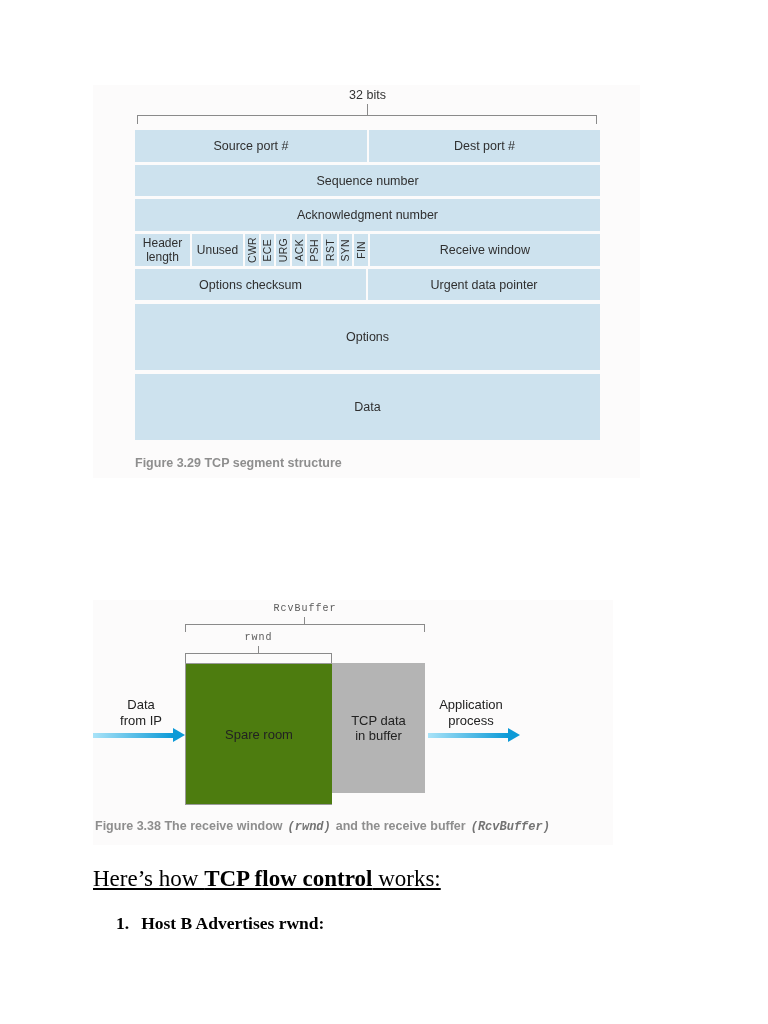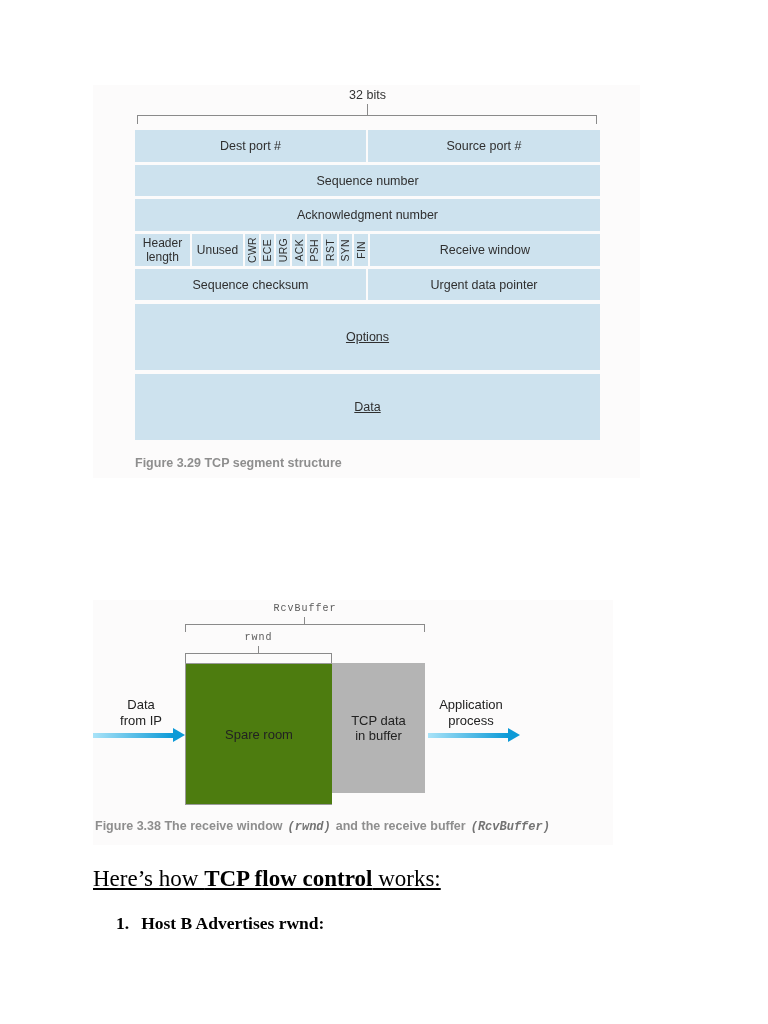--- a/index.html
+++ b/index.html
@@ -9,21 +9,21 @@
   
   .fig1 { position:absolute; left:93px; top:85px; width:547px; height:393px; background:#fcfbfb; }
   .bits-label { position:absolute; left:42px; top:3px; width:465px; text-align:center;
                 font-size:12.5px; color:#333; }
   .bline { position:absolute; background:#8a8a8a; }
   .tcp-table { position:absolute; left:42px; top:45px; width:465px; }
   .trow { display:flex; gap:2px; }
   .cell { background:#cde2ee; display:flex; align-items:center; justify-content:center;
           font-size:12.5px; color:#2f2f2f; text-align:center; }
   .mb3 { margin-bottom:3px; } .mb4 { margin-bottom:4px; }
-  .h32 { height:32px; } .h31 { height:31px; } .h66 { height:66px;text-decoration:underline; }
+  .h32 { height:32px; } .h31 { height:31px; } .h66 { height:66px; }
   .w232 { width:232px; } .w231 { width:231px; }
   .grow { flex:1 1 auto; }
   .hdr-len { width:55px; font-size:12px; line-height:1.2; }
   .unused { width:51px; font-size:12px; }
   .flag { width:13.6px; }
   .flag span { writing-mode:vertical-rl; transform:rotate(180deg);
                font-size:10.5px; letter-spacing:0.3px; color:#2f2f2f; }
   .fig-caption { position:absolute; font-size:12.5px; font-weight:bold; color:#8e8e8e; }
 
   
@@ -62,22 +62,22 @@
   <div class="bits-label">32 bits</div>
 
   <div class="bline" style="left:274px; top:19px; width:1px; height:11px;"></div>
 
   <div class="bline" style="left:44px; top:30px; width:460px; height:1px;"></div>
   <div class="bline" style="left:44px; top:30px; width:1px; height:9px;"></div>
   <div class="bline" style="left:503px; top:30px; width:1px; height:9px;"></div>
 
   <div class="tcp-table">
     <div class="trow mb3">
+      <div class="cell h32 w232">Source port #</div>
       <div class="cell h32 grow">Dest port #</div>
-      <div class="cell h32 w232">Source port #</div>
     </div>
     <div class="trow mb3">
       <div class="cell h31 grow">Sequence number</div>
     </div>
     <div class="trow mb3">
       <div class="cell h32 grow">Acknowledgment number</div>
     </div>
     <div class="trow mb3">
       <div class="cell h32 hdr-len">Header length</div>
       <div class="cell h32 unused">Unused</div>
@@ -101,21 +101,21 @@
         </div>
       <div class="cell h32 flag">
           <span>SYN</span>
         </div>
       <div class="cell h32 flag">
           <span>FIN</span>
         </div>
       <div class="cell h32 grow">Receive window</div>
     </div>
     <div class="trow mb4">
-      <div class="cell h31 w231">Sequence checksum</div>
+      <div class="cell h31 w231">Options checksum</div>
       <div class="cell h31 grow">Urgent data pointer</div>
     </div>
     <div class="trow mb4">
       <div class="cell h66 grow">Options</div>
     </div>
     <div class="trow">
       <div class="cell h66 grow">Data</div>
     </div>
   </div>
 

